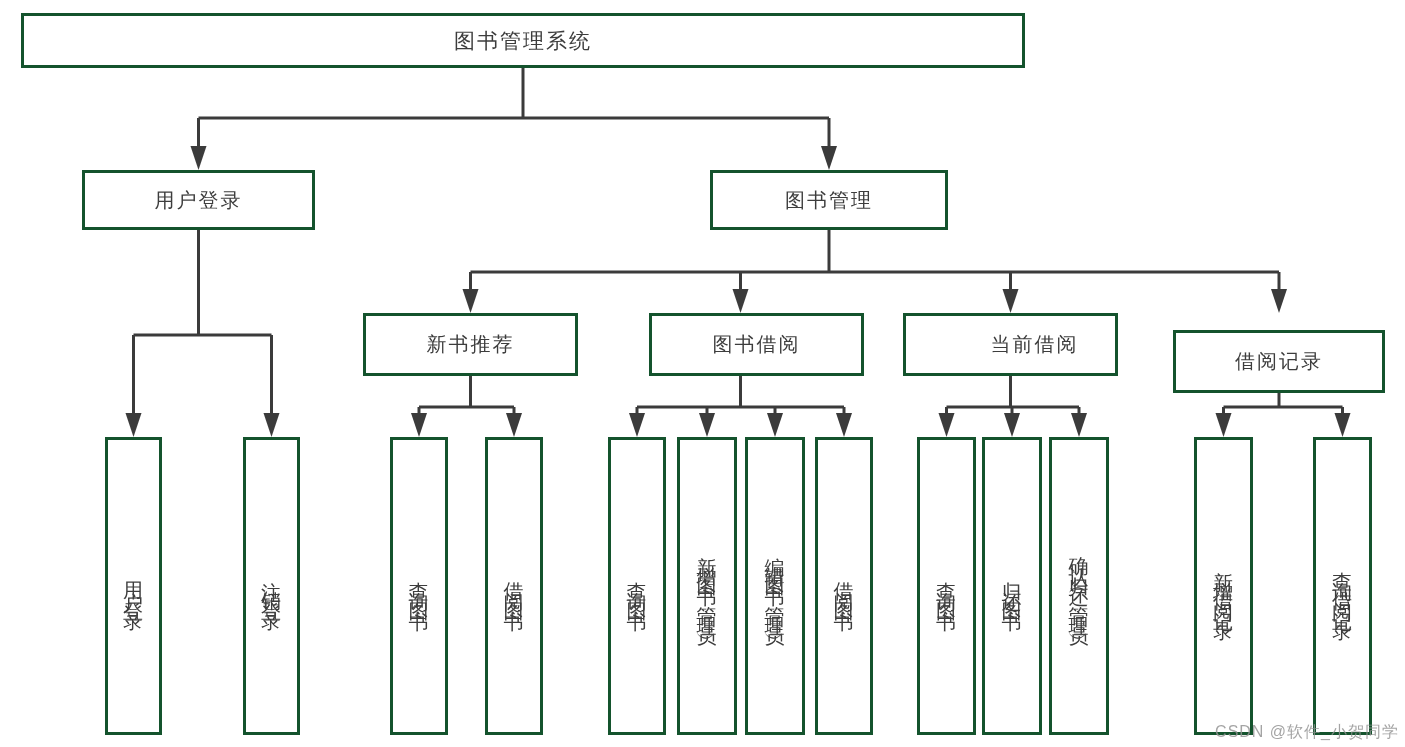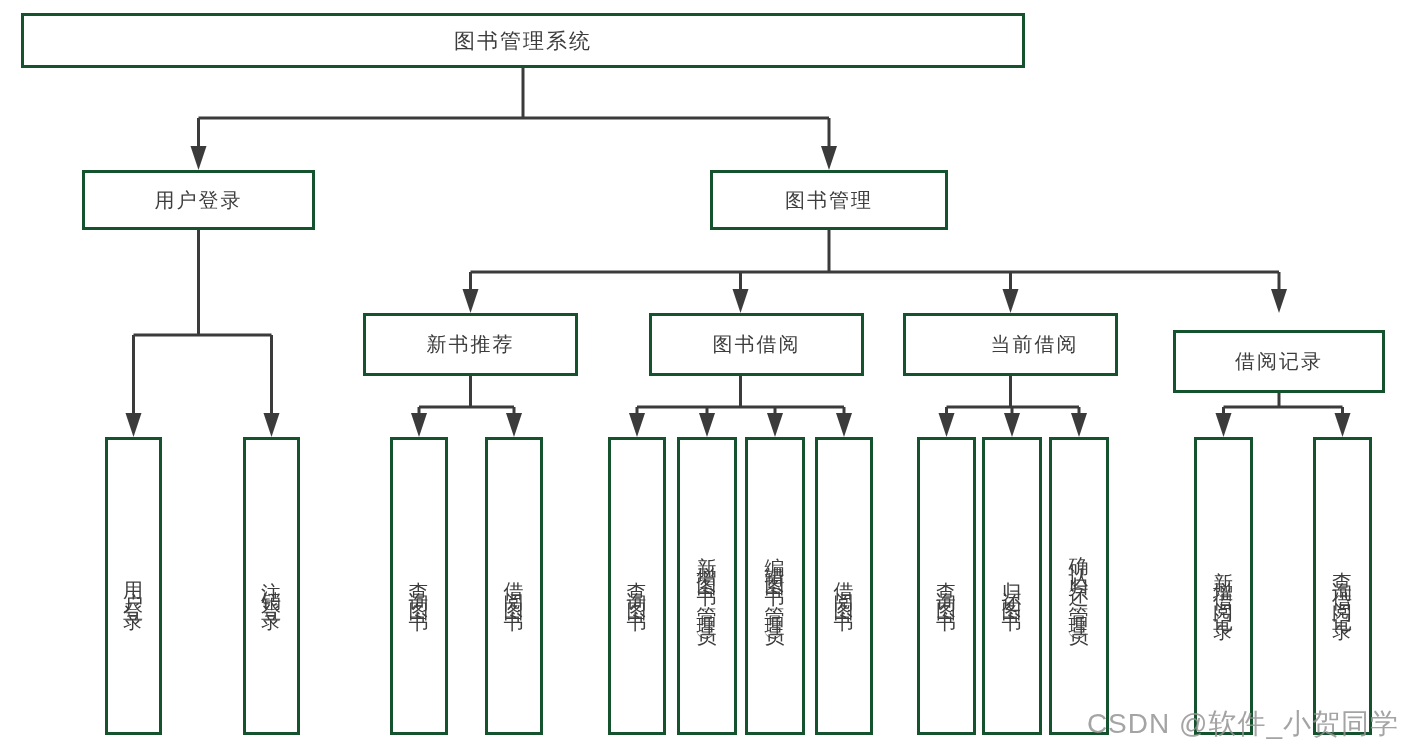--- a/index.html
+++ b/index.html
@@ -75,21 +75,21 @@
   #l-return-book   { left: 982px;  width: 60px; }
   #l-confirm-ret   { left: 1049px; width: 60px; }
   #l-add-record    { left: 1194px; width: 59px; }
   #l-query-record  { left: 1313px; width: 59px; }
 
   .watermark {
     position: absolute;
     right: 6px;
     bottom: 4px;
     z-index: 10;
-    font-size: 28px;
+    font-size: 16px;
     color: rgba(148, 148, 148, 0.85);
     letter-spacing: 1px;
     white-space: nowrap;
   }
 </style>
 </head>
 <body>
 
 <div id="stage">
 

